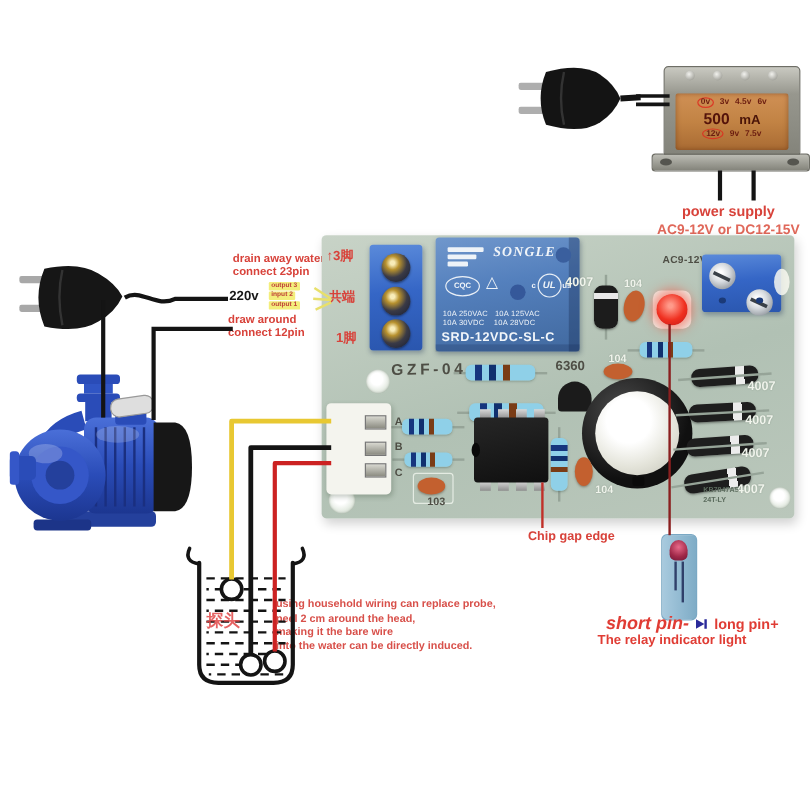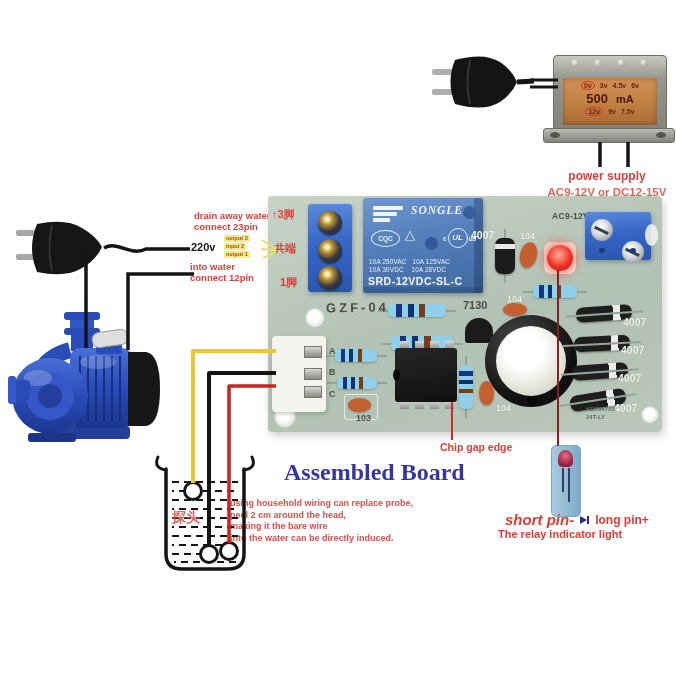--- a/index.html
+++ b/index.html
@@ -58,27 +58,26 @@
 connect 23pin</div>
 
   <div class="abs" style="left:191px;top:241px;font-size:11px;font-weight:bold;color:#161616;">220v</div>
 
   <div class="abs" style="left:224px;top:235px;">
     <span class="tag">output 3</span>
     <span class="tag">input 2</span>
     <span class="tag">output 1</span>
   </div>
 
-  <div class="abs redlbl pre" style="left:190px;top:261px;font-size:9.5px;">into water
+  <div class="abs redlbl pre" style="left:190px;top:261px;font-size:9.5px;">draw around
 connect 12pin</div>
 
   <div class="abs redlbl" style="left:547px;top:169px;width:120px;text-align:center;font-size:12px;">power supply</div>
   <div class="abs" style="left:527px;top:186px;width:160px;text-align:center;font-size:11.5px;font-weight:bold;color:#e0685a;">AC9-12V or DC12-15V</div>
 
-  <div class="abs" style="left:284px;top:459px;font-family:'Liberation Serif',serif;font-size:24px;font-weight:bold;color:#3636a2;">Assembled Board</div>
 
   <div class="abs redlbl pre" style="left:230px;top:498px;font-size:9px;line-height:1.3;color:#d8504a;">using household wiring can replace probe,
 peel 2 cm around the head,
 making it the bare wire
 into the water can be directly induced.</div>
 
   <div class="abs redlbl" style="left:440px;top:441px;font-size:10.5px;">Chip gap edge</div>
 
   <div class="abs" style="left:553px;top:55px;width:112px;height:74px;border-radius:4px;border:1px solid #6e6e66;
               background:linear-gradient(180deg,#c9c9c1 0%,#97978e 30%,#83837a 100%);">
@@ -87,21 +86,21 @@
     <div class="abs" style="left:63px;top:3px;width:8px;height:8px;border-radius:50%;background:radial-gradient(circle at 40% 35%,#f2f2ee,#8a8a82);"></div>
     <div class="abs" style="left:86px;top:3px;width:8px;height:8px;border-radius:50%;background:radial-gradient(circle at 40% 35%,#f2f2ee,#8a8a82);"></div>
     <div class="abs" style="left:9px;top:22px;width:94px;height:47px;border-radius:2px;padding-top:3px;box-sizing:border-box;
                 background:linear-gradient(180deg,#d09055 0%,#c28344 50%,#a96b33 100%);box-shadow:inset 0 0 4px rgba(90,40,10,.5);">
       <div class="xf-row">
         <span class="circ">0v</span>
         <span>3v</span>
         <span>4.5v</span>
         <span>6v</span>
       </div>
-      <div class="xf-row" style="gap:8px;margin-top:1px;">
+      <div class="xf-row" style="gap:8px;margin-top:1px;align-items:flex-end;">
         <span style="font-size:13px;color:#54130a;">500</span>
         <span style="font-size:11px;color:#4a1408;">mA</span>
       </div>
       <div class="xf-row" style="margin-top:1px;">
         <span class="circ">12v</span>
         <span>9v</span>
         <span>7.5v</span>
       </div>
     </div>
   </div>
@@ -225,21 +224,21 @@
     </div>
     <div class="abs" style="left:377px;top:28px;width:13px;height:22px;border-radius:50%;background:rgba(248,248,240,.85);"></div>
 
     <div class="abs res" style="left:120px;top:108px;width:58px;height:13px;"></div>
     <div class="abs res" style="left:123px;top:140px;width:62px;height:15px;"></div>
     <div class="abs res" style="left:67px;top:153px;width:42px;height:13px;"></div>
     <div class="abs res" style="left:69px;top:181px;width:40px;height:12px;"></div>
     <div class="abs res" style="left:265px;top:89px;width:44px;height:13px;"></div>
     <div class="abs resv" style="left:191px;top:169px;width:14px;height:44px;"></div>
 
-    <div class="abs silkd" style="left:195px;top:103px;font-size:11px;">7130</div>
+    <div class="abs silkd" style="left:195px;top:103px;font-size:11px;">6360</div>
     <div class="abs" style="left:197px;top:122px;width:28px;height:25px;border-radius:14px 14px 3px 3px;background:#1b1b1b;"></div>
 
     <div class="abs" style="left:127px;top:152px;width:62px;height:54px;">
       <span class="icpin" style="left:5px;top:-7px;"></span>
         <span class="icpin" style="left:20px;top:-7px;"></span>
       <span class="icpin" style="left:35px;top:-7px;"></span>
         <span class="icpin" style="left:50px;top:-7px;"></span>
       <span class="icpin" style="left:5px;bottom:-7px;"></span>
         <span class="icpin" style="left:20px;bottom:-7px;"></span>
       <span class="icpin" style="left:35px;bottom:-7px;"></span>

